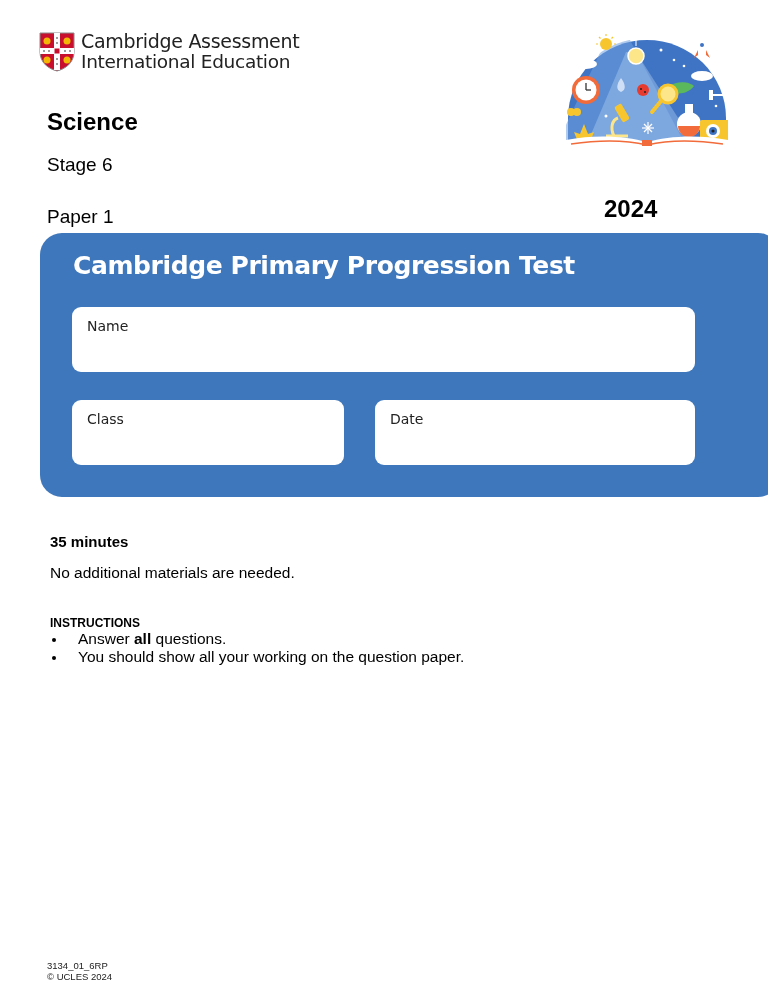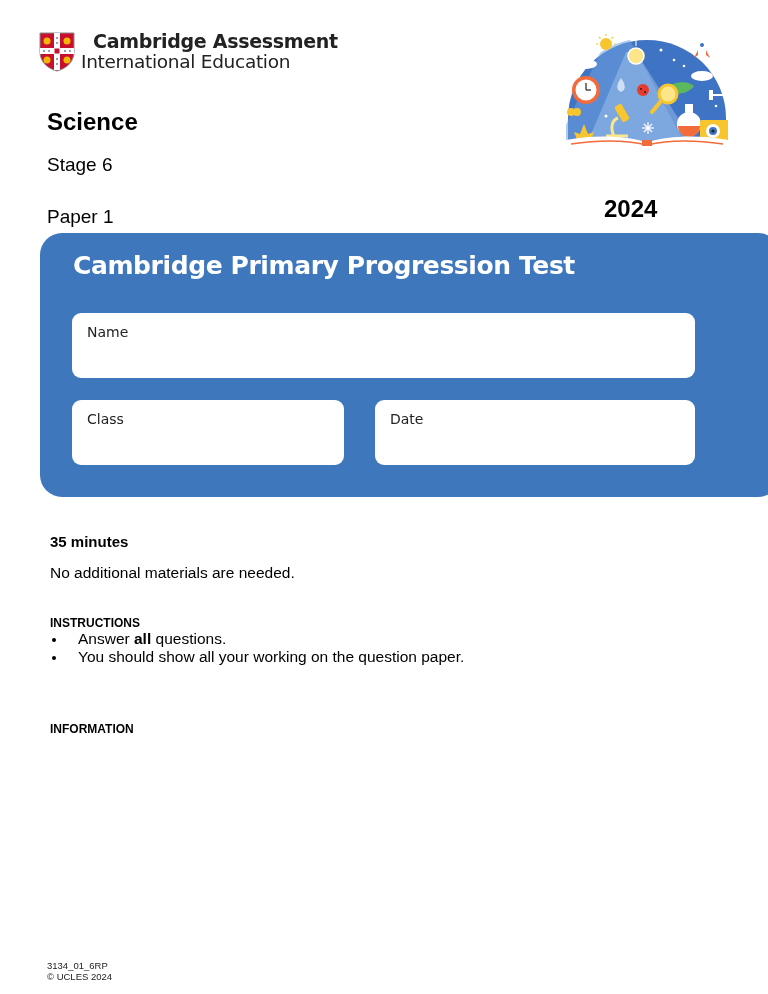--- a/index.html
+++ b/index.html
@@ -4,39 +4,39 @@
   <style>
     html, body { margin: 0; padding: 0; background: #ffffff; }
     body { width: 768px; height: 994px; position: relative; overflow: hidden;
            font-family: "Liberation Sans", sans-serif; color: #000; }
     .abs { position: absolute; }
 
     
     .logo { left: 39px; top: 32px; display: flex; align-items: center; }
     .shield { width: 36px; height: 40px; }
     .logo-text { margin-left: 6px; font-family: "DejaVu Sans", sans-serif; color: #222; line-height: 1; }
-    .logo-line1 { font-size: 19px; font-weight: bold; letter-spacing: -0.3px; margin-left: 12px; }
+    .logo-line1 { font-size: 19px; font-weight: normal; letter-spacing: -0.3px; }
     .logo-line2 { font-size: 18.5px; letter-spacing: -0.3px; margin-top: 2px; }
 
     
     .illus { left: 566px; top: 32px; width: 162px; height: 118px; }
 
     .subject { left: 47px; top: 108px; font-size: 24px; font-weight: bold; }
     .stage { left: 47px; top: 154px; font-size: 19px; }
     .paper { left: 47px; top: 206px; font-size: 19px; }
     .year { left: 604px; top: 195px; font-size: 24px; font-weight: bold; }
 
     
     .panel { left: 40px; top: 233px; width: 740px; height: 264px; background: #3e77bb; border-radius: 22px; }
     .panel-title { left: 33px; top: 18px; font-family: "DejaVu Sans", sans-serif; font-weight: bold;
                    font-size: 25px; color: #ffffff; letter-spacing: -0.4px; }
     .field { background: #fff; border-radius: 9px; position: absolute; }
     .field-label { position: absolute; left: 15px; top: 11px; font-family: "DejaVu Sans", sans-serif;
                    font-size: 14px; color: #222; }
-    .f-name { left: 32px; top: 80px; width: 623px; height: 65px; }
+    .f-name { left: 32px; top: 74px; width: 623px; height: 65px; }
     .f-class { left: 32px; top: 167px; width: 272px; height: 65px; }
     .f-date { left: 335px; top: 167px; width: 320px; height: 65px; }
 
     .duration { left: 50px; top: 533px; font-size: 15px; font-weight: bold; }
     .materials { left: 50px; top: 564px; font-size: 15.5px; }
 
     .section-head { font-size: 12px; font-weight: bold; }
     .instr { left: 50px; top: 616px; }
     .info { left: 50px; top: 722px; }
     ul.bullets { list-style: none; margin: 0; padding: 0; }
@@ -187,19 +187,18 @@
 
 <div class="abs instr">
   <div class="section-head">INSTRUCTIONS</div>
   <ul class="bullets">
     <li><span>Answer </span><b>all</b><span> questions.</span></li>
     <li>You should show all your working on the question paper.</li>
   </ul>
 </div>
 
 <div class="abs info">
-  <div class="section-head">INFORMATION</div>
 </div>
 
 <div class="abs footer">
   <div>3134_01_6RP</div>
   <div>© UCLES 2024</div>
 </div>
 
 </body></html>

